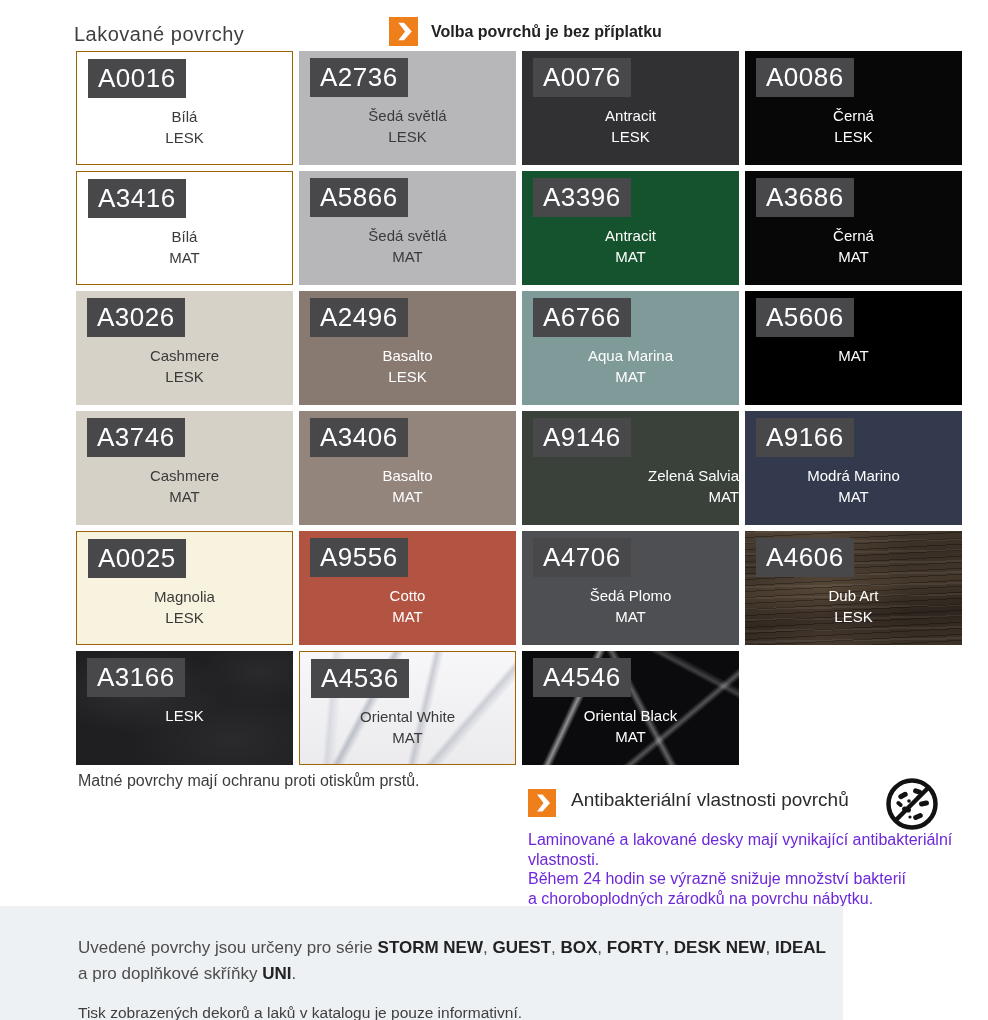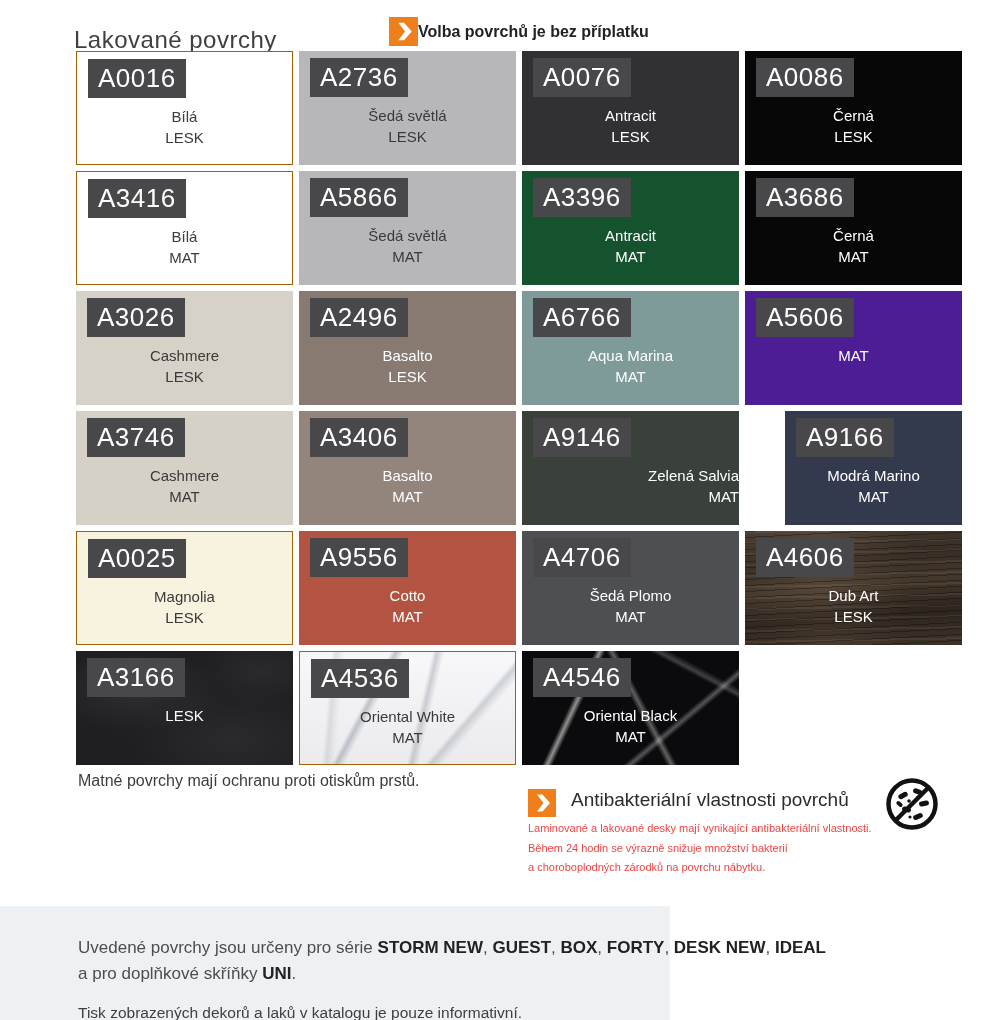--- a/index.html
+++ b/index.html
@@ -1,22 +1,22 @@
 <!DOCTYPE html>
 <html style="--accent-orange: #ee7f1a; --label-bg: #48484b; --label-text: #ffffff; --footer-bg: #eef1f4; --text-dark: #3a3a3a; --text-light: #ffffff;"><head>
 <meta charset="utf-8">
 <style>
   html,body{margin:0;padding:0;background:#ffffff;}
   body{width:988px;height:1020px;position:relative;overflow:hidden;
        font-family:"Liberation Sans", sans-serif;-webkit-font-smoothing:antialiased;}
 
-  .page-title{position:absolute;left:74px;top:10px;font-size:24px;font-weight:300;
+  .page-title{position:absolute;left:74px;top:10px;font-size:20px;font-weight:300;
               color:#3f3f3f;letter-spacing:0.5px;}
 
-  .banner{position:absolute;left:389px;top:17px;display:flex;align-items:center;}
+  .banner{position:absolute;left:389px;top:17px;display:flex;align-items:center;gap:13px;}
   .chev-badge{width:29px;height:29px;background:var(--accent-orange,#ee7f1a);
               display:flex;align-items:center;justify-content:center;flex:0 0 auto;}
   .banner-text{font-size:16px;font-weight:700;color:#222;}
 
   .grid{position:absolute;left:76px;top:51px;display:grid;
         grid-template-columns:repeat(4,217px);grid-auto-rows:114px;gap:6px;}
   .swatch{position:relative;box-sizing:border-box;}
   .swatch.bordered{border:1px solid #a16207;}
   .code-plate{position:absolute;left:11px;top:7px;background:var(--label-bg,#48484b);
               color:var(--label-text,#ffffff);font-size:26px;line-height:1;
@@ -47,25 +47,25 @@
       linear-gradient(140deg, rgba(255,255,255,0) 67%, rgba(255,255,255,0.30) 69%, rgba(255,255,255,0) 71%),
       linear-gradient(28deg, rgba(255,255,255,0) 79%, rgba(255,255,255,0.22) 81%, rgba(255,255,255,0) 84%),
       #0b0b0d;}
 
   .matte-note{position:absolute;left:78px;top:772px;font-size:16px;color:#3c3c3c;}
 
   .anti{position:absolute;left:528px;top:789px;}
   .anti-head-row{display:flex;align-items:flex-start;gap:15px;}
   .anti .chev-badge{width:28px;height:28px;}
   .anti-heading{font-size:19px;color:#2b2b2b;}
-  .anti-desc{margin-top:2px;font-size:11px;line-height:19.5px;color:#ef4444;}
+  .anti-desc{margin-top:13px;font-size:16px;line-height:19.5px;color:#6d28d9;}
 
   .no-bact{position:absolute;left:884px;top:776px;width:56px;height:56px;}
 
-  .footer-band{position:absolute;left:0;top:906px;width:670px;height:114px;
+  .footer-band{position:absolute;left:0;top:906px;width:843px;height:114px;
                background:var(--footer-bg,#eef1f4);}
   .usage{position:absolute;left:78px;top:12px;width:760px;font-size:17px;
          line-height:26px;color:#4d4d4d;}
   .usage b{color:#222;}
   .disclaimer{position:absolute;left:78px;top:82px;font-size:15.5px;color:#3f3f3f;}
 </style>
 </head>
 <body>
 
 <div>
@@ -152,21 +152,21 @@
         <div>LESK</div>
       </div>
     </div>
       <div class="swatch" style="background: rgb(126, 154, 153);">
       <span class="code-plate">A6766</span>
       <div class="swatch-text" style="color: rgb(255, 255, 255);">
         <div>Aqua Marina</div>
         <div>MAT</div>
       </div>
     </div>
-      <div class="swatch" style="background: #4c1d95;">
+      <div class="swatch" style="background: #000000;">
       <span class="code-plate">A5606</span>
       <div class="swatch-text" style="color: rgb(255, 255, 255);">
         <div>MAT</div>
       </div>
     </div>
       <div class="swatch" style="background: rgb(214, 209, 199);">
       <span class="code-plate">A3746</span>
       <div class="swatch-text" style="color: rgb(58, 58, 58);">
         <div>Cashmere</div>
         <div>MAT</div>
@@ -179,21 +179,21 @@
         <div>MAT</div>
       </div>
     </div>
       <div class="swatch" style="background: rgb(58, 65, 58);">
       <span class="code-plate">A9146</span>
       <div class="swatch-text" style="color: rgb(255, 255, 255); text-align: right;">
         <div>Zelená Salvia</div>
         <div>MAT</div>
       </div>
     </div>
-      <div class="swatch" style="background: rgb(51, 58, 77); margin-left: 40px;">
+      <div class="swatch" style="background: rgb(51, 58, 77);">
       <span class="code-plate">A9166</span>
       <div class="swatch-text" style="color: rgb(255, 255, 255);">
         <div>Modrá Marino</div>
         <div>MAT</div>
       </div>
     </div>
       <div class="swatch bordered" style="background: rgb(248, 243, 222);">
       <span class="code-plate">A0025</span>
       <div class="swatch-text" style="color: rgb(58, 58, 58);">
         <div>Magnolia</div>

